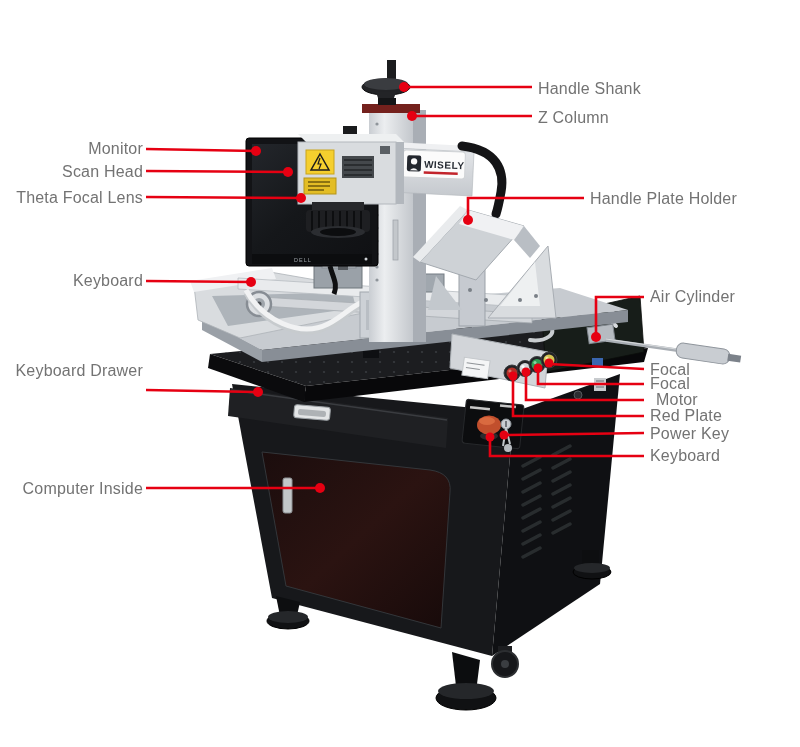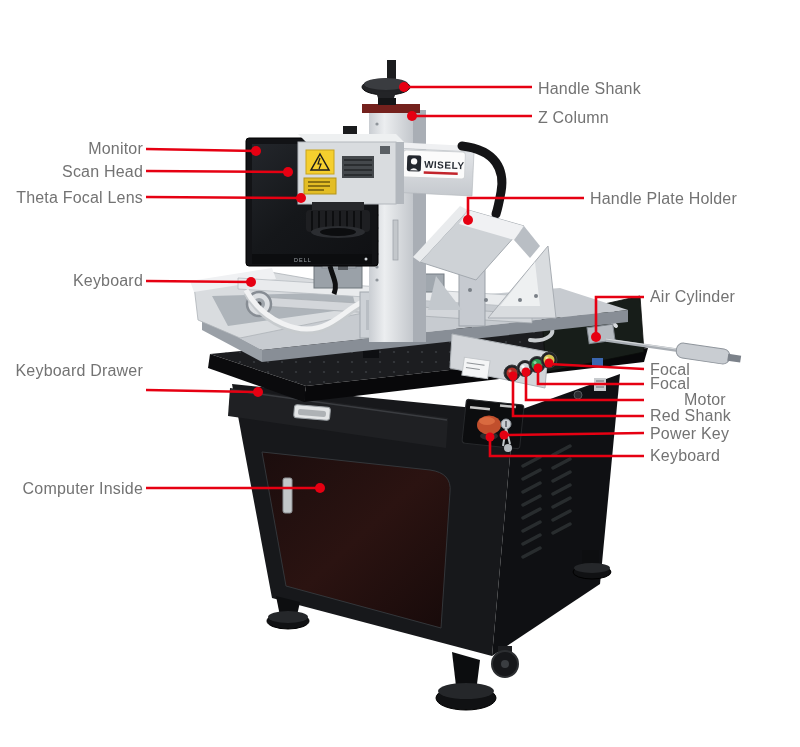--- a/index.html
+++ b/index.html
@@ -346,18 +346,18 @@
   <div class="lbl" style="left:538px;top:109px">Z Column</div>
   <div class="lbl r" style="right:657px;top:140px">Monitor</div>
   <div class="lbl r" style="right:657px;top:163px">Scan Head</div>
   <div class="lbl r" style="right:657px;top:189px">Theta Focal Lens</div>
   <div class="lbl" style="left:590px;top:190px">Handle Plate Holder</div>
   <div class="lbl r" style="right:657px;top:272px">Keyboard</div>
   <div class="lbl" style="left:650px;top:288px">Air Cylinder</div>
   <div class="lbl r" style="right:657px;top:362px">Keyboard Drawer</div>
   <div class="lbl" style="left:650px;top:361px">Focal</div>
   <div class="lbl" style="left:650px;top:375px">Focal</div>
-  <div class="lbl" style="left:684px;top:391px">Motor</div>
-  <div class="lbl" style="left:650px;top:407px">Red Shank</div>
+  <div class="lbl" style="left:656px;top:391px">Motor</div>
+  <div class="lbl" style="left:650px;top:407px">Red Plate</div>
   <div class="lbl" style="left:650px;top:425px">Power Key</div>
   <div class="lbl" style="left:650px;top:447px">Keyboard</div>
   <div class="lbl r" style="right:657px;top:480px">Computer Inside</div>
 </div>
 
 </body></html>

